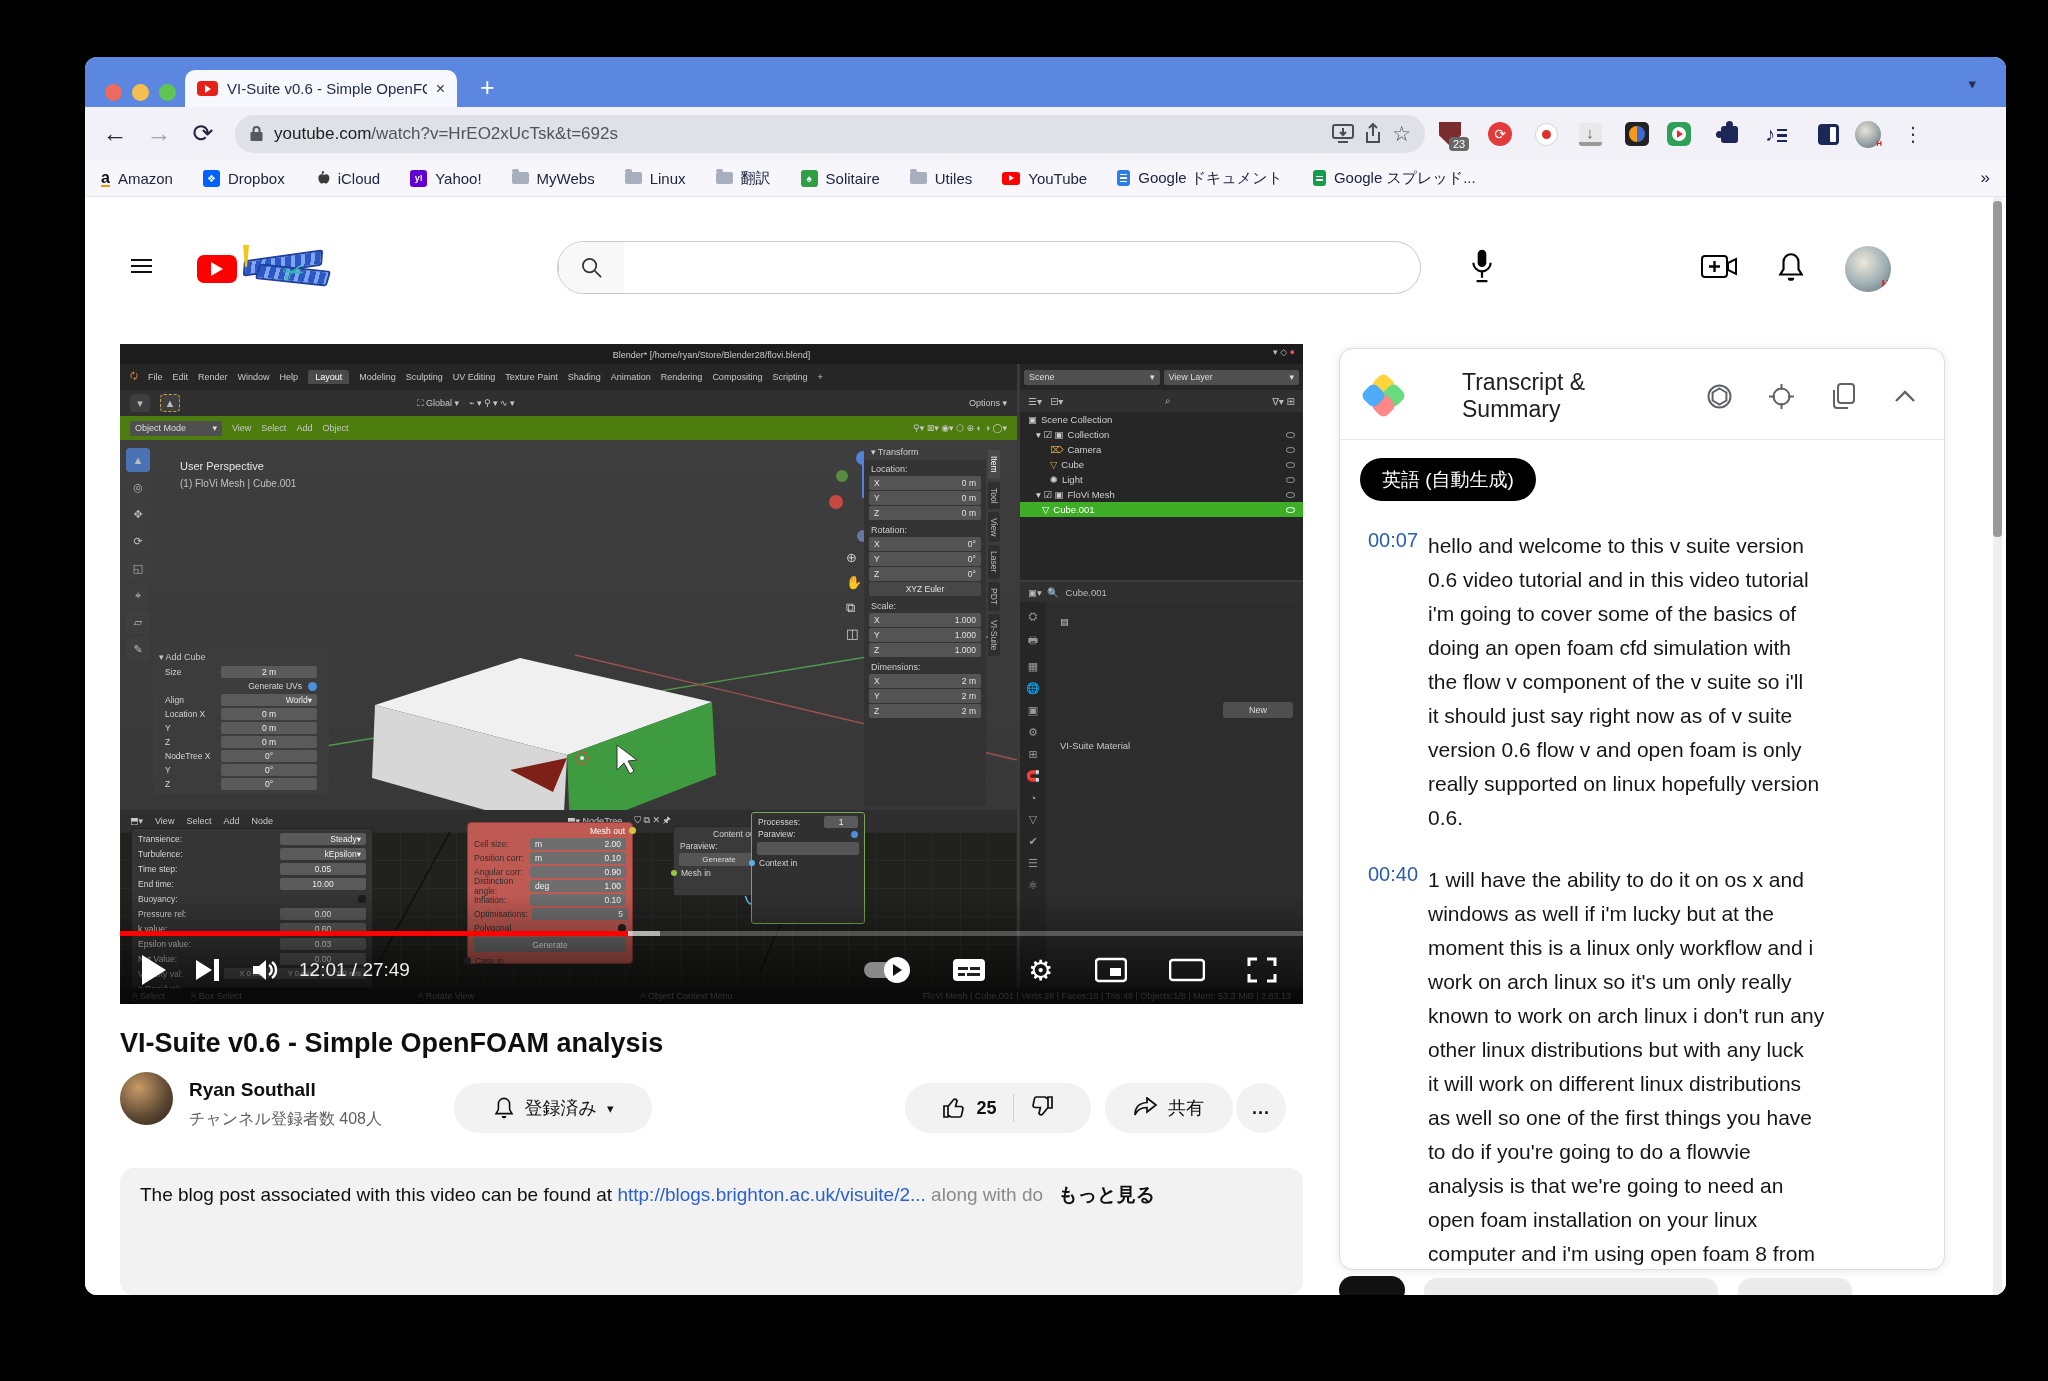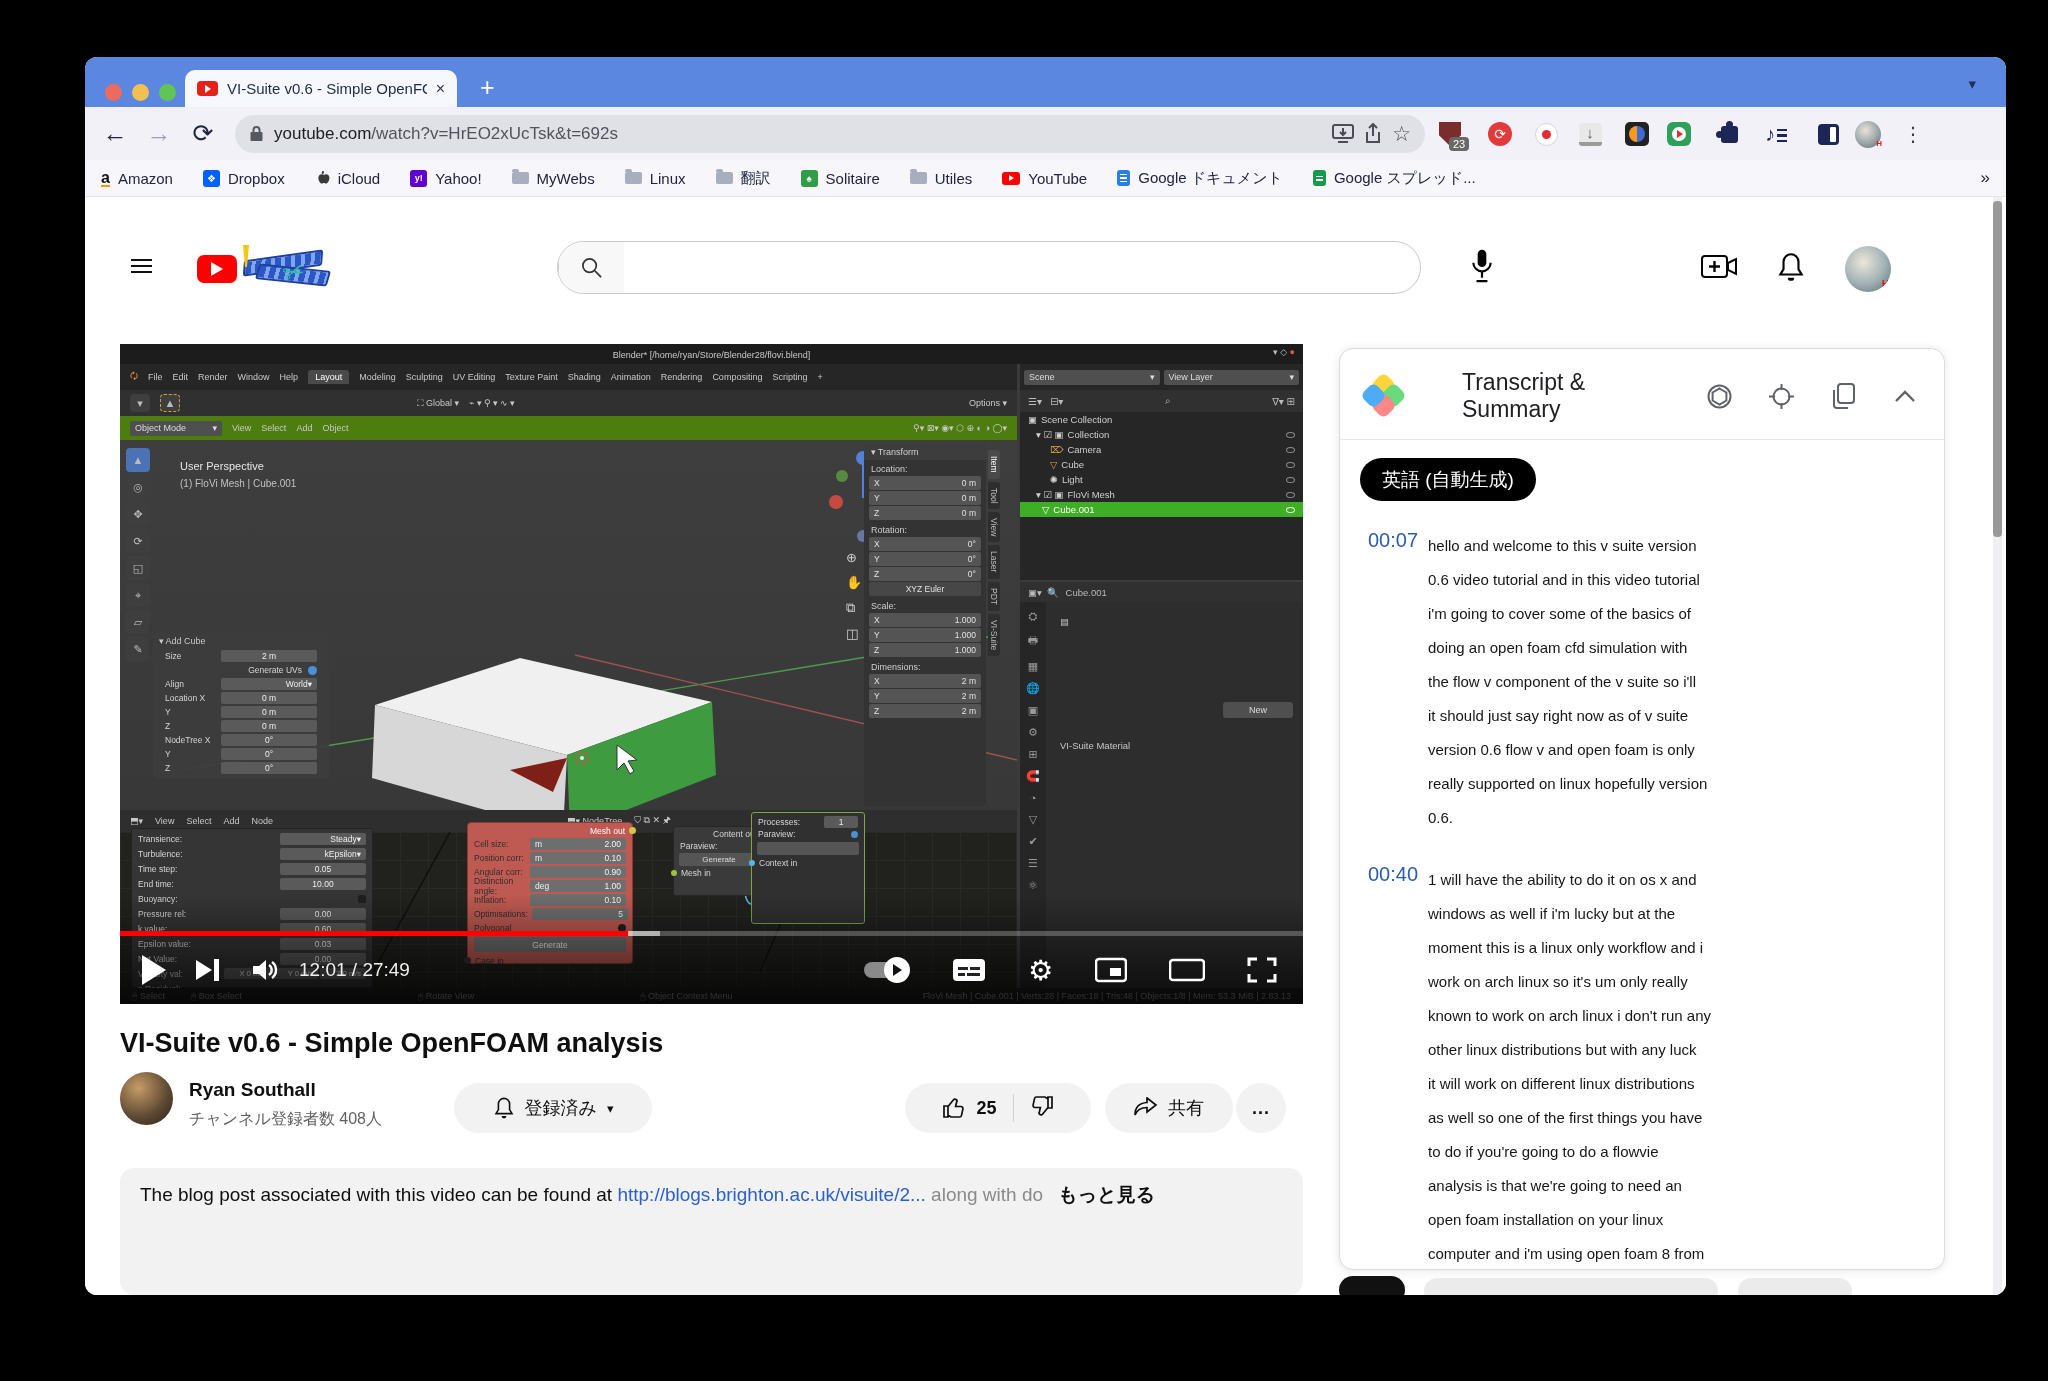--- a/index.html
+++ b/index.html
@@ -78,21 +78,21 @@
 
 .tpanel{position:absolute;left:1254px;top:291px;width:606px;height:922px;background:#fff;border:1px solid #dcdcdc;border-radius:14px;box-shadow:0 1px 10px rgba(0,0,0,.10);overflow:hidden}
 .thead{display:flex;align-items:center;padding:20px 24px 16px;border-bottom:1px solid #e8e8e8;gap:14px}
 .glarity{position:relative;width:40px;height:40px;flex:none}
 .petal{position:absolute;width:19px;height:19px;border-radius:6px;transform:rotate(45deg)}
 .ttitle{font-size:23px;color:#202124;font-weight:500;flex:1;padding-left:44px}
 .ticon{width:30px;height:30px;margin-left:18px;display:flex;align-items:center;justify-content:center;color:#5f6368}
 .chip{display:inline-flex;align-items:center;background:#000;color:#fff;font-size:19px;border-radius:22px;height:43px;padding:0 22px;margin:18px 0 0 20px}
 .tentry{display:flex;margin-top:28px}
 .ttime{width:88px;flex:none;padding-left:28px;color:#2a5db0;font-size:20px}
-.ttext{white-space:pre-line;font-size:15px;line-height:34px;color:#161616;width:480px}
+.ttext{white-space:pre-line;font-size:21px;line-height:34px;color:#161616;width:480px}
 .fragpill{position:absolute;border-radius:15px}
 .scrolltrack{position:absolute;right:4px;top:140px;width:9px;height:1098px;background:#efeff1}
 .scrollthumb{position:absolute;right:4px;top:144px;width:9px;height:336px;background:#999;border-radius:4px}
 </style>
 </head>
 <body>
 
 <div class="window">
 
   <div class="tabstrip">
@@ -466,21 +466,21 @@
 
       <div style="position:absolute;left:868px;top:10px">
         <div class="vtab" style="background:#4a4a4a;color:#fff">Item</div>
         <div class="vtab">Tool</div>
         <div class="vtab">View</div>
         <div class="vtab">Laser</div>
         <div class="vtab">PDT</div>
         <div class="vtab">VI-Suite</div>
       </div>
 
-      <div style="position:absolute;left:33px;top:192px;width:176px;background:rgba(60,60,60,.95);border-radius:4px;padding:4px 6px">
+      <div style="position:absolute;left:33px;top:208px;width:176px;background:rgba(60,60,60,.95);border-radius:4px;padding:4px 6px">
         <div class="btext" style="margin-bottom:3px">▾ Add Cube</div>
         <div class="nrow" style="height:14px">
             <span>Size</span>
             <span class="nval" style="min-width:96px;justify-content:center">2 m</span>
           </div>
         <div class="nrow" style="height:14px;justify-content:flex-end;gap:6px">
             <span>Generate UVs</span>
             <span style="width:9px;height:9px;border-radius:50%;background:#4a90d9"></span>
           </div>
         <div class="nrow" style="height:14px">

